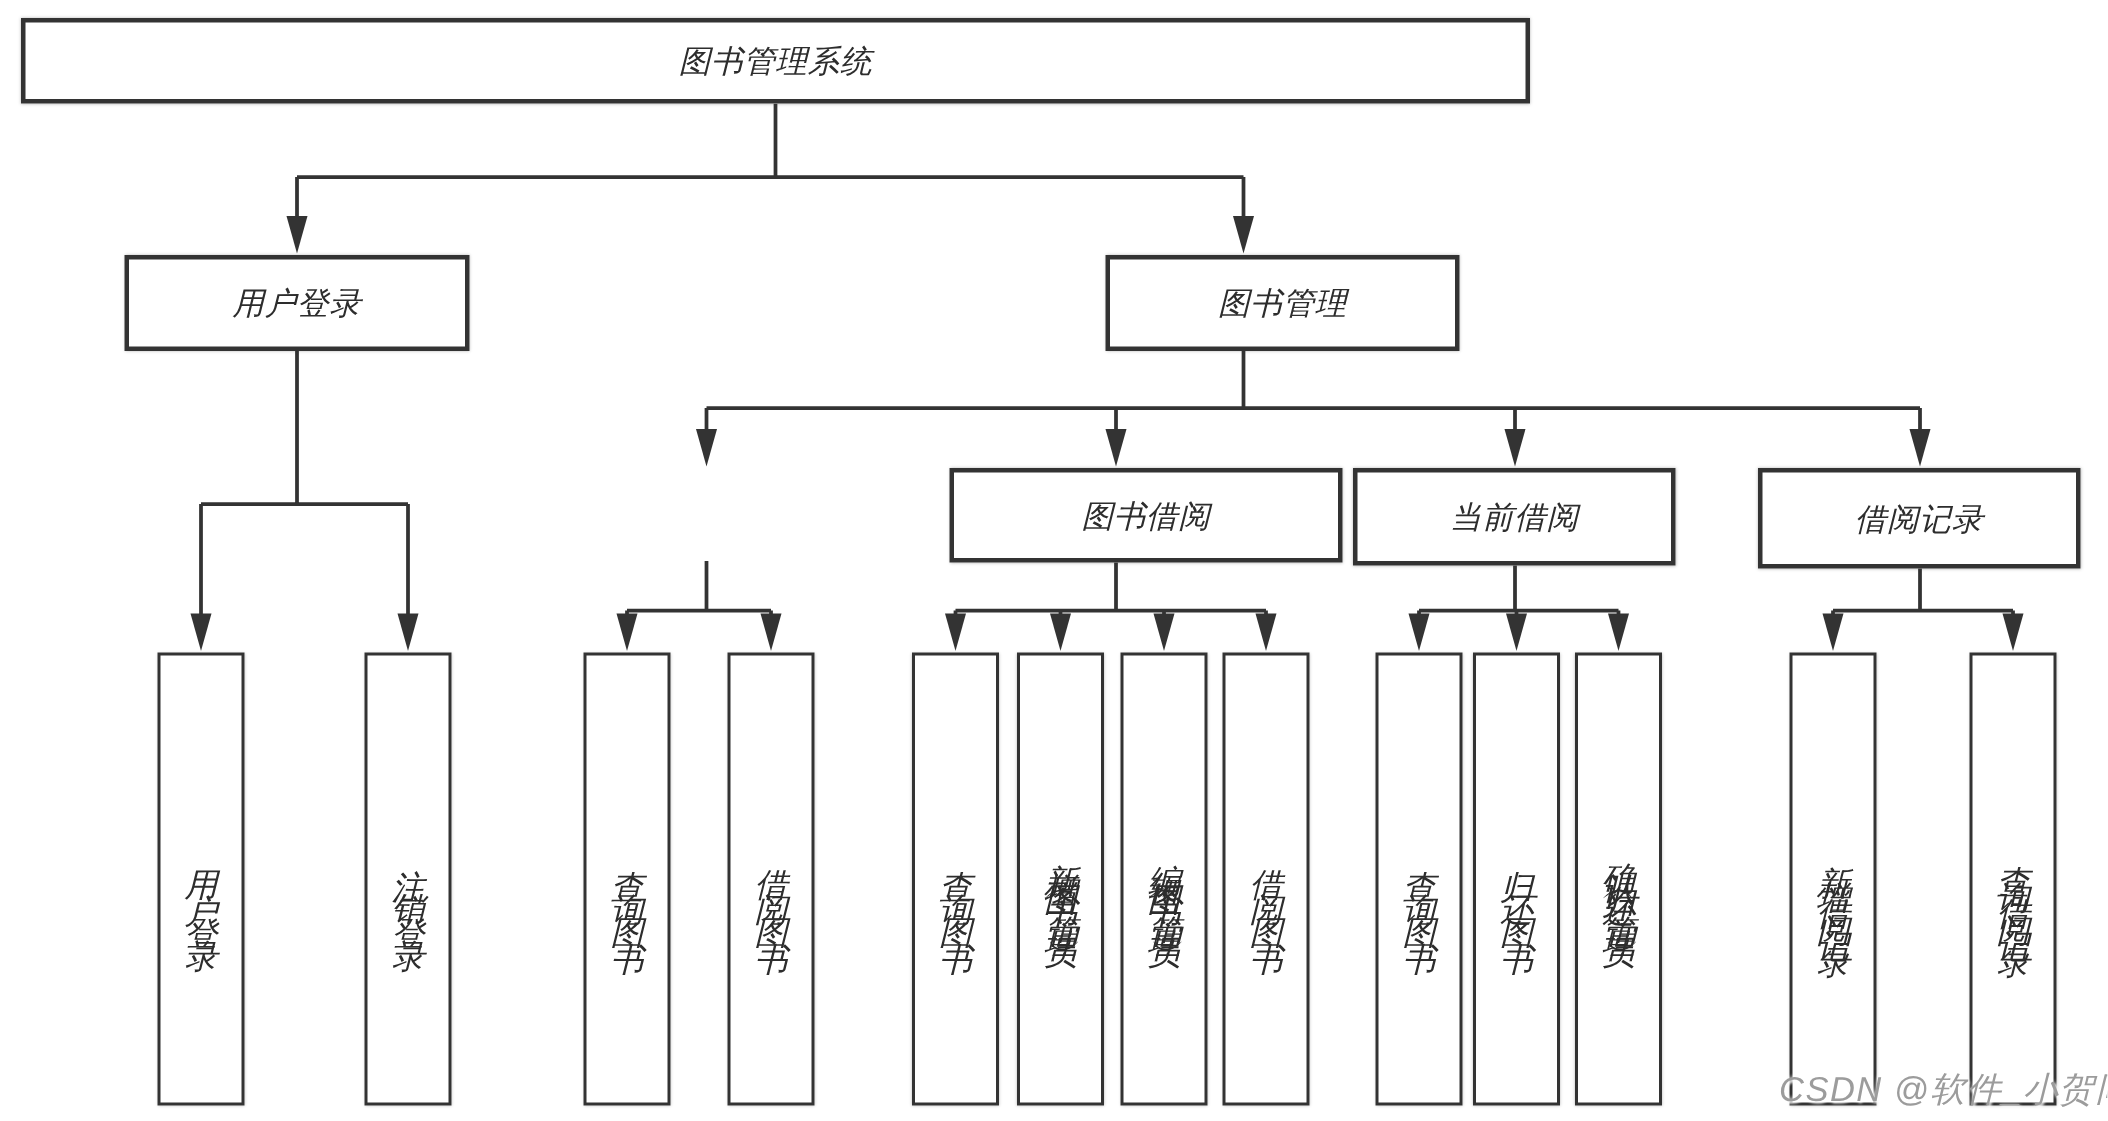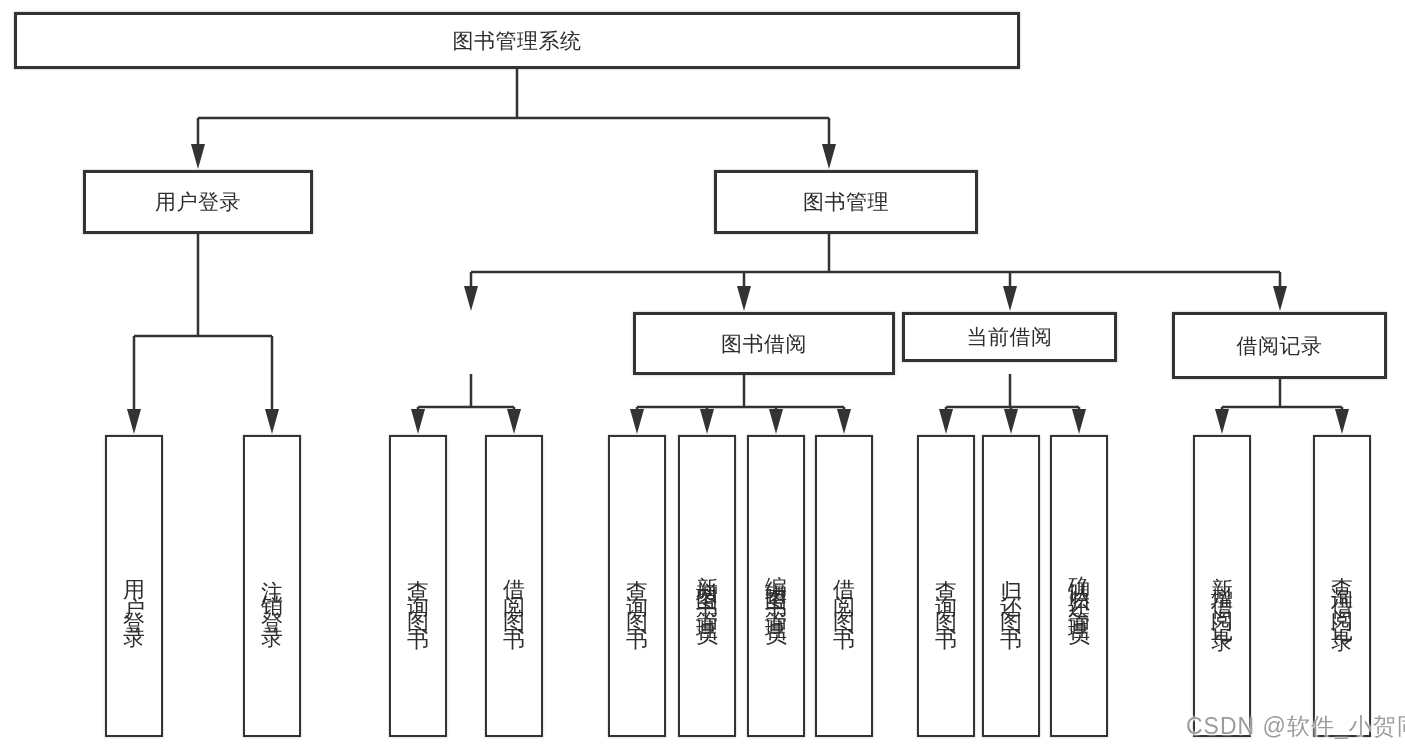--- a/index.html
+++ b/index.html
@@ -1,18 +1,18 @@
 <!DOCTYPE html>
 <html><head>
 <meta charset="utf-8">
 <style>
   html,body{margin:0;padding:0;background:#fff;}
   .canvas{
     position:relative;width:1405px;height:747px;background:#ffffff;overflow:hidden;
-    font-family:"Liberation Sans","DejaVu Sans",sans-serif;color:#2d2d2d;
+    font-family:"Liberation Sans","DejaVu Sans",sans-serif;color:#2d2d2d;font-style:italic;
   }
   svg.connectors{position:absolute;left:0;top:0;width:1405px;height:747px;}
   .node{
     position:absolute;background:#ffffff;border:3px solid #333333;box-sizing:border-box;
     display:flex;align-items:center;justify-content:center;
     box-shadow:0 0 2px rgba(51,51,51,0.35);
     font-size:21px;letter-spacing:0.5px;white-space:nowrap;
   }
   .leaf{border-width:2.5px;top:435px;width:58px;height:302px;}
   .leaf span{
@@ -69,24 +69,24 @@
       <polygon points="1004,409 1018,409 1011,434"></polygon>
       <polygon points="1072,409 1086,409 1079,434"></polygon>
       <polygon points="1215,409 1229,409 1222,434"></polygon>
       <polygon points="1335,409 1349,409 1342,434"></polygon>
     </g>
   </svg>
 
   <div class="node" style="left:14px;top:12px;width:1006px;height:57px">图书管理系统</div>
 
   <div class="node" style="left:83px;top:170px;width:230px;height:64px">用户登录</div>
-  <div class="node" style="left:714px;top:170px;width:264px;height:64px">图书管理</div>
+  <div class="node" style="left:737px;top:170px;width:236px;height:64px">图书管理</div>
 
   <div class="node" style="left:633px;top:312px;width:262px;height:63px">图书借阅</div>
-  <div class="node" style="left:902px;top:312px;width:215px;height:50px">当前借阅</div>
+  <div class="node" style="left:902px;top:312px;width:215px;height:65px">当前借阅</div>
   <div class="node" style="left:1172px;top:312px;width:215px;height:67px">借阅记录</div>
 
   <div class="node leaf ls16" style="left:105px">
     <span>用户登录</span>
   </div>
   <div class="node leaf ls16" style="left:243px">
     <span>注销登录</span>
   </div>
 
   <div class="node leaf ls16" style="left:389px">

